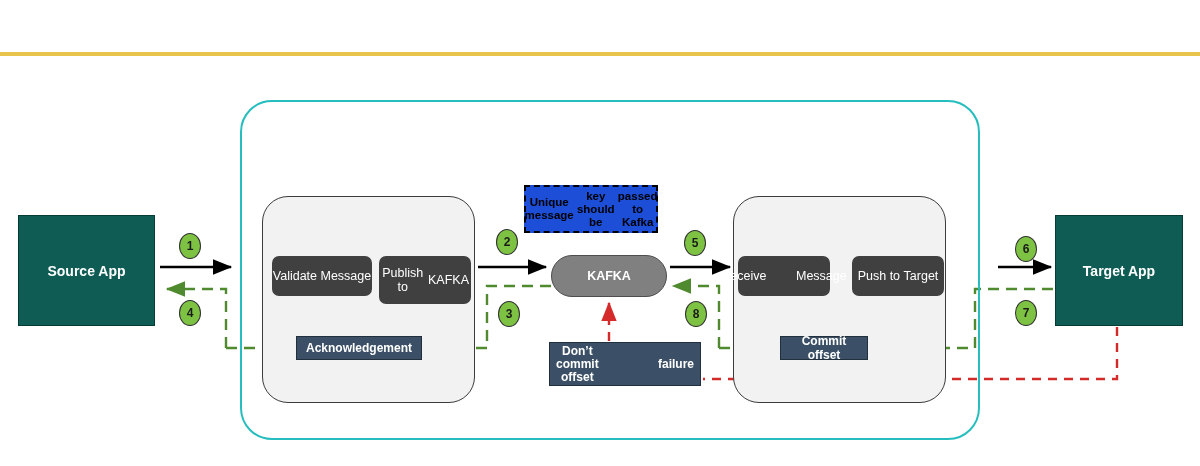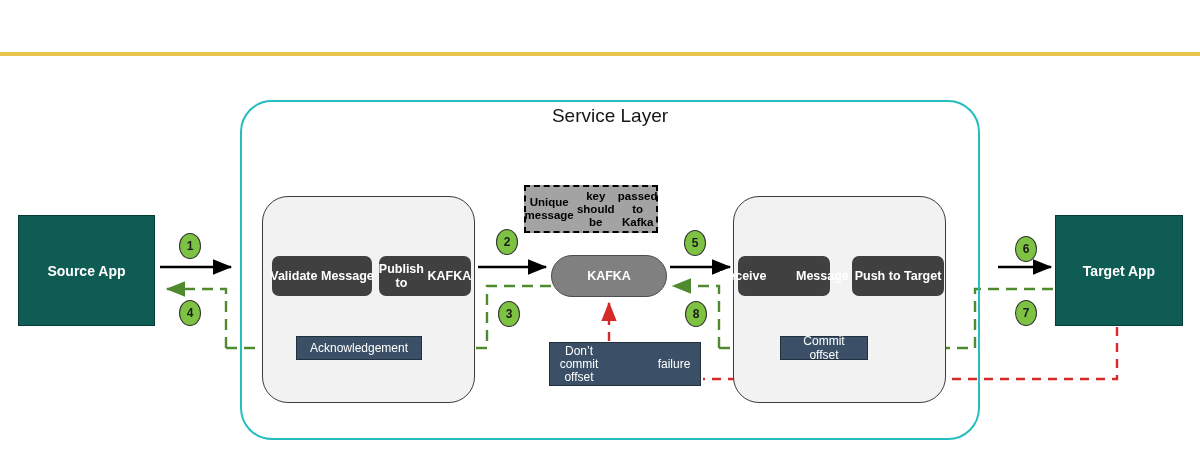--- a/index.html
+++ b/index.html
@@ -71,42 +71,42 @@
   #group-left  { left: 262px; top: 196px; width: 213px; height: 207px; }
   #group-right { left: 733px; top: 196px; width: 213px; height: 207px; }
 
   
   .step-box {
     position: absolute;
     background: #404040;
     color: #ffffff;
     border-radius: 7px;
     font-size: 12.5px;
-    font-weight: bold;
+    font-weight: normal;
     line-height: 14px;
     display: flex;
     align-items: center;
     justify-content: center;
     text-align: center;
     box-sizing: border-box;
     padding: 2px;
   }
   #step-validate { left: 272px; top: 256px; width: 100px; height: 40px; }
-  #step-publish  { left: 379px; top: 256px; width: 92px;  height: 40px; }
+  #step-publish  { left: 379px; top: 256px; width: 92px;  height: 48px; }
   #step-receive  { left: 738px; top: 256px; width: 92px;  height: 40px; gap: 13px; }
   #step-push     { left: 852px; top: 256px; width: 92px;  height: 40px; }
 
   
   .slate-box {
     position: absolute;
     background: #3b5066;
     color: #ffffff;
     border: 1.4px solid #22303d;
     font-size: 12px;
-    font-weight: normal;
+    font-weight: bold;
     line-height: 14px;
     display: flex;
     align-items: center;
     justify-content: center;
     text-align: center;
     box-sizing: border-box;
     padding: 2px 12px;
   }
   #box-ack    { left: 296px; top: 336px; width: 126px; height: 24px; }
   #box-commit { left: 780px; top: 336px; width: 88px; height: 24px; }
@@ -130,21 +130,21 @@
     justify-content: center;
     box-sizing: border-box;
   }
   
   #note-key {
     position: absolute;
     left: 524px;
     top: 185px;
     width: 134px;
     height: 48px;
-    background: #a3a3a3;
+    background: #1d4ed8;
     border: 2px dashed #000000;
     color: #000000;
     font-size: 11.5px;
     font-weight: bold;
     line-height: 13px;
     display: flex;
     align-items: center;
     justify-content: center;
     text-align: center;
     box-sizing: border-box;
@@ -229,21 +229,20 @@
 
     <path d="M998,267 L1051,267" stroke="#000000" stroke-width="2.4" fill="none" marker-end="url(#ah-black)"></path>
 
     <path d="M1053,289 L975,289 L975,348 L898,348" stroke="#4f8a2f" stroke-width="2.4" fill="none" stroke-dasharray="11,7" marker-end="url(#ah-green)"></path>
 
     <path d="M1117,327 L1117,379 L703,379" stroke="#d42a2a" stroke-width="2.4" fill="none" stroke-dasharray="9,7"></path>
     <path d="M609,341 L609,303" stroke="#d42a2a" stroke-width="2.4" fill="none" stroke-dasharray="9,7" marker-end="url(#ah-red)"></path>
   </svg>
 
   <div class="service-layer"></div>
-  <div class="service-layer-label">Service Layer</div>
 
   <div class="group-box" id="group-left"></div>
   <div class="group-box" id="group-right"></div>
 
   <div class="app-box" id="app-target">Target App</div>
   <div class="app-box" id="app-source">Source App</div>
 
   <div class="step-box" id="step-validate">
     <span>Validate</span>&nbsp;
     <span>Message</span>

